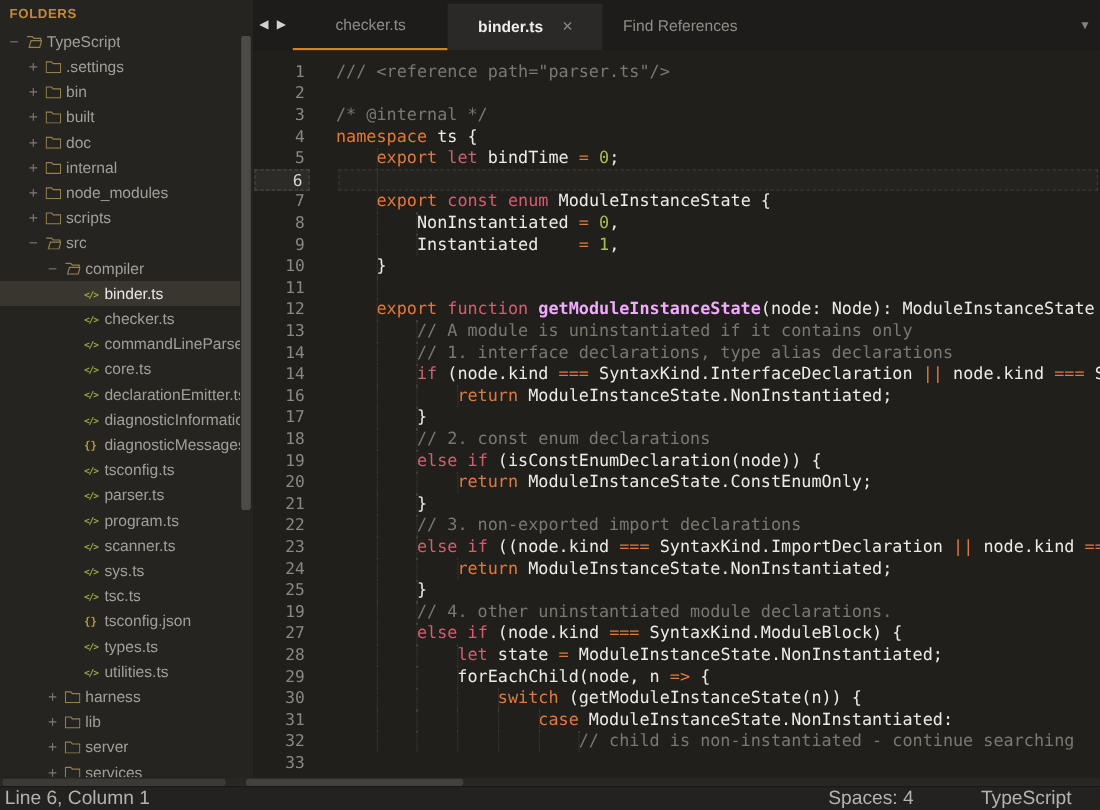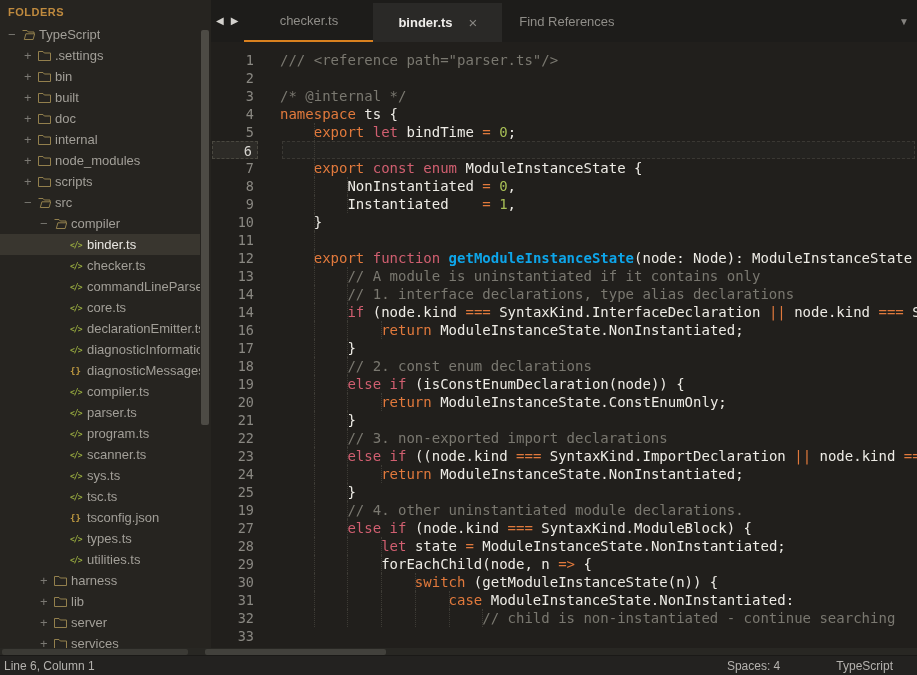--- a/index.html
+++ b/index.html
@@ -35,29 +35,29 @@
   .editor{position:absolute;left:211px;top:42px;right:0;bottom:27px;background:#211f1c;overflow:hidden;
           font-family:"DejaVu Sans Mono",monospace;font-size:14px;line-height:18px;}
   .gutter{position:absolute;left:0;top:9px;width:48px;}
   .gl{height:18px;text-align:right;padding-right:5px;box-sizing:border-box;color:#8a8882;font-size:13.5px;}
   .gl.active{background:#2d2b27;border:1px dashed #4a4840;box-sizing:border-box;color:#d6d4cf;margin:0 1px;}
   .code{position:absolute;left:69px;top:9px;right:0;}
   .cl{height:18px;white-space:pre;position:relative;color:#edebe5;}
   .guide{position:absolute;top:0;height:18px;border-left:1px dotted #3d3b35;}
   .activeline{position:absolute;left:2px;right:2px;height:18px;border:1px dashed #3a3833;box-sizing:border-box;background:#242320;}
   .s-p{color:#edebe5;} .s-c{color:#7a7870;} .s-o{color:#e1793c;} .s-k{color:#d15f70;}
-  .s-n{color:#a8bf56;} .s-f{color:#0ea5e9;font-weight:bold;}
+  .s-n{color:#a8bf56;} .s-f{color:#f0abfc;font-weight:bold;}
 
   
   .hstrip{position:absolute;left:0;top:648px;right:0;height:8px;background:#282723;}
   .hthumb{position:absolute;top:1px;height:6px;border-radius:2px;}
   .hthumb.sb{left:2px;width:186px;background:#3b3a35;}
   .hthumb.ed{left:205px;width:181px;background:#42413c;}
   .statusbar{position:absolute;left:0;bottom:0;right:0;height:19px;background:#232220;border-top:1px solid #1a1917;
-             display:flex;align-items:center;font-size:12px;color:#b4b2ae;}
+             display:flex;align-items:flex-end;font-size:16px;color:#b4b2ae;}
   .statusbar .pos{padding-left:4px;}
   .statusbar .right{margin-left:auto;display:flex;gap:56px;padding-right:24px;}
 </style>
 </head>
 <body>
 
 <div class="app">
 
   <aside class="sidebar">
     <div class="sidebar-header">FOLDERS</div>
@@ -166,21 +166,21 @@
           <span class="flabel">diagnosticInformationMap.generated.ts</span>
         </div>
         <div class="trow" style="padding-left: 56px;">
           <span class="twisty"></span>
           <span class="ficon"><span class="jsic">{}</span></span>
           <span class="flabel">diagnosticMessages.json</span>
         </div>
         <div class="trow" style="padding-left: 56px;">
           <span class="twisty"></span>
           <span class="ficon"><span class="tsic">&lt;/&gt;</span></span>
-          <span class="flabel">compiler.ts</span>
+          <span class="flabel">tsconfig.ts</span>
         </div>
         <div class="trow" style="padding-left: 56px;">
           <span class="twisty"></span>
           <span class="ficon"><span class="tsic">&lt;/&gt;</span></span>
           <span class="flabel">parser.ts</span>
         </div>
         <div class="trow" style="padding-left: 56px;">
           <span class="twisty"></span>
           <span class="ficon"><span class="tsic">&lt;/&gt;</span></span>
           <span class="flabel">program.ts</span>

